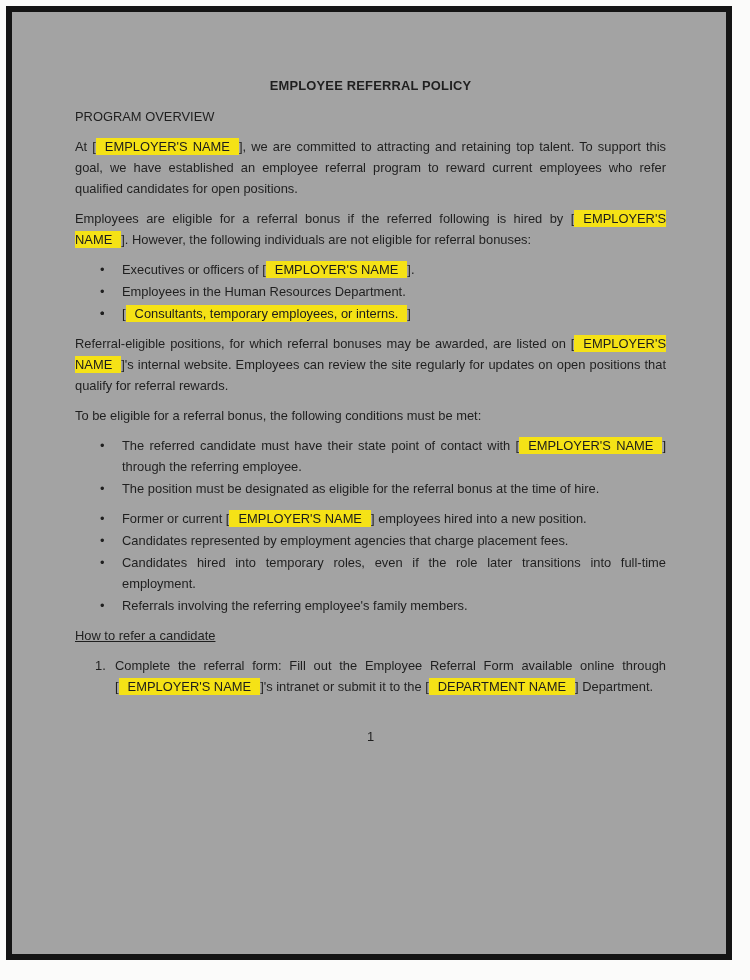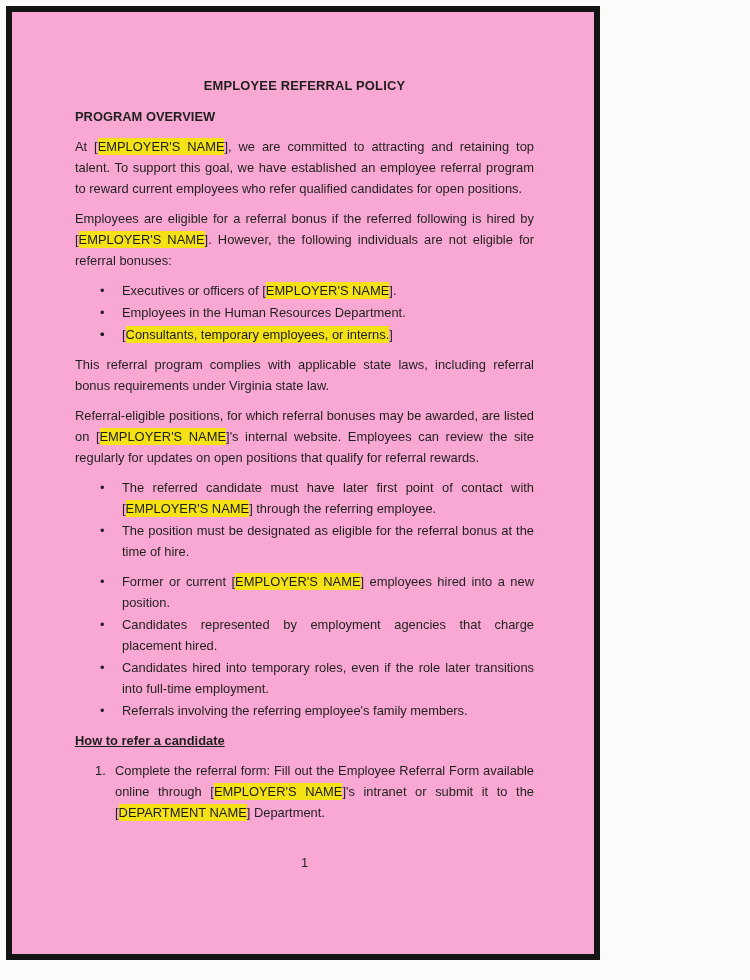--- a/index.html
+++ b/index.html
@@ -7,52 +7,51 @@
     padding: 0;
     width: 750px;
     height: 980px;
     background: #fbfbfa;
     overflow: hidden;
     font-family: "Liberation Sans", "DejaVu Sans", sans-serif;
   }
   .sheet {
     position: absolute;
     left: 6px; top: 6px;
-    width: 594px; height: 954px;
+    width: 726px; height: 954px;
     border: 6px solid #141414;
-    background: #f9a8d4;
+    background: #a3a3a3;
     box-sizing: border-box;
   }
   .content {
     box-sizing: border-box;
     width: 100%;
     height: 100%;
     padding: 63px 60px 0 63px;
     color: #1f1f1f;
     font-size: 12.9px;
     line-height: 21px;
   }
   .title {
     margin: 0 0 10px 0;
     text-align: center;
     font-weight: bold;
     letter-spacing: 0.2px;
   }
   .h {
     margin: 0 0 9px 0;
-    font-weight: bold;
+    font-weight: normal;
   }
   .para {
     margin: 0 0 9px 0;
     text-align: justify;
   }
   .sub {
     margin: 0 0 9px 0;
     text-decoration: underline;
-    font-weight: bold;
   }
   .ul, .ol { margin: 0 0 9px 0; }
   .li {
     position: relative;
     padding-left: 47px;
     text-align: justify;
     margin-bottom: 1px;
   }
   .bm {
     position: absolute;
@@ -63,21 +62,21 @@
     padding-left: 40px;
     text-align: justify;
   }
   .onum {
     position: absolute;
     left: 20px; top: 0;
   }
   .hl {
     background: #f5e216;
     color: #1c1c1c;
-    padding: 1px 0;
+    padding: 1px 9px;
   }
   .pagenum {
     margin-top: 29px;
     text-align: center;
   }
 </style>
 </head>
 <body>
 
 <div class="sheet">
@@ -92,35 +91,35 @@
     <p class="para"><span>Employees are eligible for a referral bonus if the referred following is hired by [</span><mark class="hl">EMPLOYER'S NAME</mark><span>]. However, the following individuals are not eligible for referral bonuses:</span></p>
 
     <div class="ul">
       <div class="li"><span class="bm">•</span><span>Executives or officers of [</span><mark class="hl">EMPLOYER'S NAME</mark><span>].</span></div>
       <div class="li"><span class="bm">•</span><span>Employees in the Human Resources Department.</span></div>
       <div class="li"><span class="bm">•</span></div>
       <div class="li"><span class="bm">•</span><span>[</span><mark class="hl">Consultants, temporary employees, or interns.</mark><span>]</span></div>
     </div>
 
 
-    <p class="para">This referral program complies with applicable state laws, including referral bonus requirements under Virginia state law.</p>
 
 
     <p class="para"><span>Referral-eligible positions, for which referral bonuses may be awarded, are listed on [</span><mark class="hl">EMPLOYER'S NAME</mark><span>]'s internal website. Employees can review the site regularly for updates on open positions that qualify for referral rewards.</span></p>
 
+    <p class="para">To be eligible for a referral bonus, the following conditions must be met:</p>
 
     <div class="ul">
-      <div class="li"><span class="bm">•</span><span>The referred candidate must have later first point of contact with [</span><mark class="hl">EMPLOYER'S NAME</mark><span>] through the referring employee.</span></div>
+      <div class="li"><span class="bm">•</span><span>The referred candidate must have their state point of contact with [</span><mark class="hl">EMPLOYER'S NAME</mark><span>] through the referring employee.</span></div>
       <div class="li"><span class="bm">•</span><span>The position must be designated as eligible for the referral bonus at the time of hire.</span></div>
     </div>
 
 
     <div class="ul">
       <div class="li"><span class="bm">•</span><span>Former or current [</span><mark class="hl">EMPLOYER'S NAME</mark><span>] employees hired into a new position.</span></div>
-      <div class="li"><span class="bm">•</span><span>Candidates represented by employment agencies that charge placement hired.</span></div>
+      <div class="li"><span class="bm">•</span><span>Candidates represented by employment agencies that charge placement fees.</span></div>
       <div class="li"><span class="bm">•</span><span>Candidates hired into temporary roles, even if the role later transitions into full-time employment.</span></div>
       <div class="li"><span class="bm">•</span><span>Referrals involving the referring employee's family members.</span></div>
     </div>
 
 
     <p class="sub">How to refer a candidate</p>
 
     <div class="ol">
       <div class="oli"><span class="onum">1.</span><span>Complete the referral form: Fill out the Employee Referral Form available online through [</span><mark class="hl">EMPLOYER'S NAME</mark><span>]'s intranet or submit it to the [</span><mark class="hl">DEPARTMENT NAME</mark><span>] Department.</span></div>
     </div>

